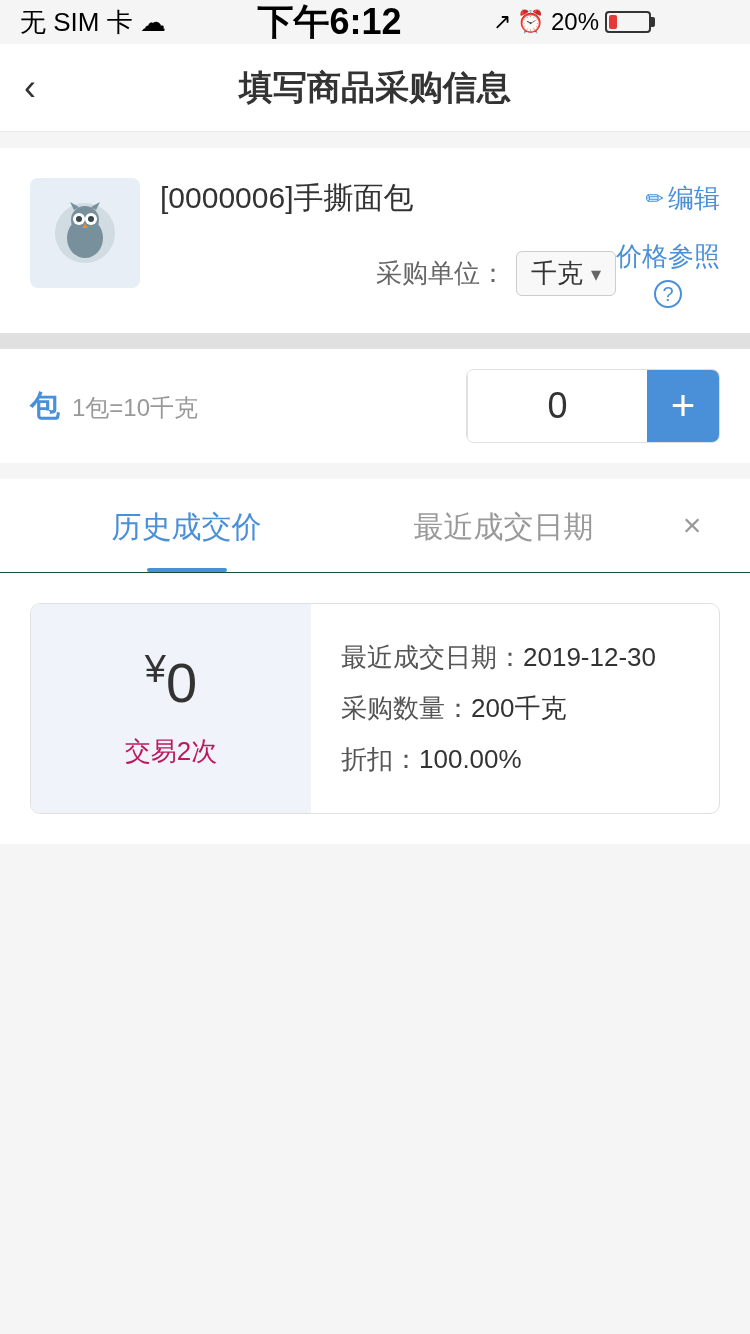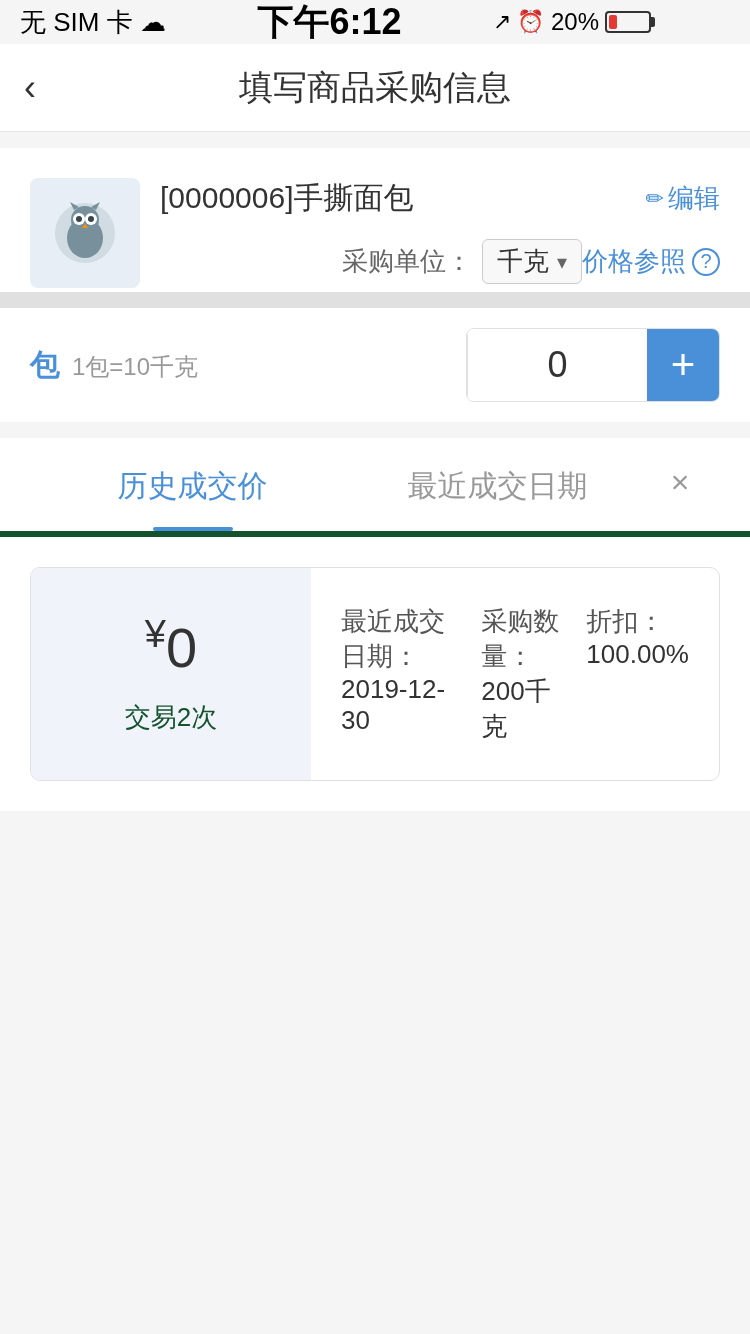--- a/index.html
+++ b/index.html
@@ -69,27 +69,27 @@
     .header-back {
       position: absolute;
       left: 24px;
       font-size: 36px;
       color: #333;
       cursor: pointer;
     }
     .header-title {
       font-size: 34px;
       color: #333;
-      font-weight: 400;
+      font-weight: 700;
     }
 
     
     .product-section {
       background: #fff;
-      padding: 30px 30px 4px;
+      padding: 30px 30px 25px;
       margin-top: 16px;
     }
     .product-row {
       display: flex;
       align-items: flex-start;
       gap: 20px;
     }
     .product-thumb {
       width: 110px;
       height: 110px;
@@ -143,20 +143,21 @@
       gap: 8px;
       margin-left: 10px;
     }
     .unit-select-arrow { font-size: 20px; color: #666; }
     .price-ref {
       font-size: 26px;
       color: #4a90d9;
       display: flex;
       align-items: center;
       gap: 6px;
+      flex-direction: column;
     }
     .price-ref-circle {
       width: 28px;
       height: 28px;
       border: 2px solid #4a90d9;
       border-radius: 50%;
       display: flex;
       align-items: center;
       justify-content: center;
       font-size: 20px;
@@ -224,24 +225,23 @@
 
     
     .tabs-section {
       background: #fff;
       margin-top: 16px;
       padding: 0;
     }
     .tabs-header {
       display: flex;
       align-items: center;
-      border-bottom: 6px solid #14532d;
+      border-bottom: 1px solid #14532d;
       position: relative;
-      padding: 0 40px;
-      font-family: Liberation Mono, monospace;
+      padding: 0 28px;
     }
     .tab-item {
       flex: 1;
       text-align: center;
       padding: 28px 0 24px;
       font-size: 30px;
       color: #999;
       position: relative;
       cursor: pointer;
     }
@@ -292,28 +292,28 @@
       font-size: 56px;
       color: #333;
       font-weight: 500;
     }
     .card-price-symbol {
       font-size: 38px;
       vertical-align: super;
     }
     .card-trades {
       font-size: 26px;
-      color: #14532d;
+      color: #be185d;
       margin-top: 20px;
     }
     .card-right {
       flex: 1;
       padding: 36px 30px;
       display: flex;
-      flex-direction: row;
+      flex-direction: column;
       gap: 16px;
     }
     .card-detail-row {
       font-size: 26px;
       color: #333;
     }
     .card-detail-label { color: #555; }
 
     
     .page-bottom {

